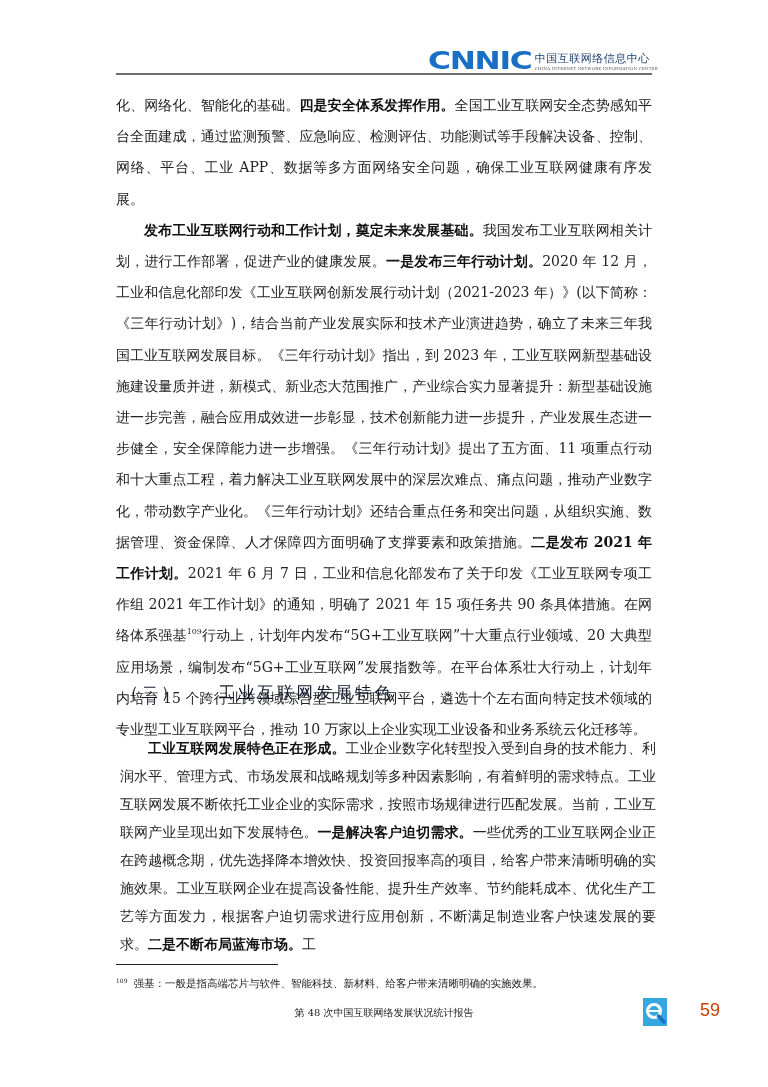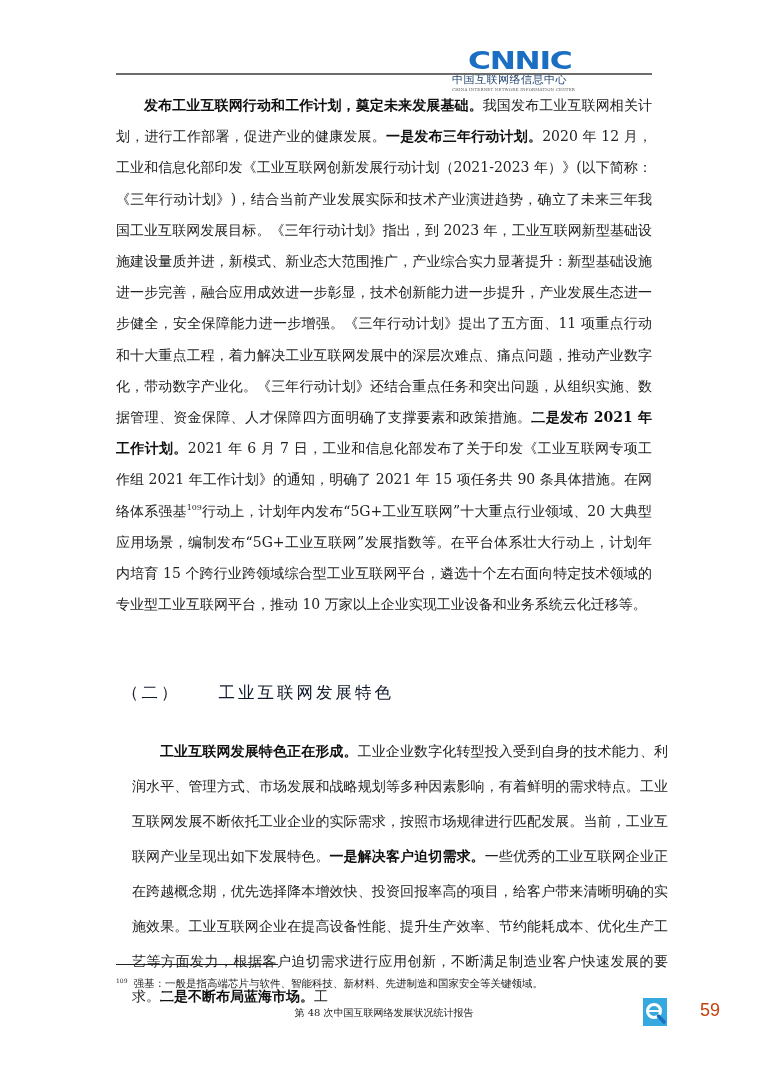--- a/index.html
+++ b/index.html
@@ -1,36 +1,36 @@
 <!DOCTYPE html>
 <html><head>
 <meta charset="utf-8">
 <style>
   html, body { margin: 0; padding: 0; background: #ffffff; }
   body { width: 768px; height: 1087px; position: relative; overflow: hidden;
          font-family: "DejaVu Serif", "Liberation Serif", serif; color: #222; }
   .header { position: absolute; left: 0; top: 0; width: 768px; height: 80px; }
-  .logo { position: absolute; left: 452px; top: 50px; display: flex; align-items: flex-end; flex-direction: column; }
+  .logo { position: absolute; left: 428px; top: 50px; display: flex; align-items: flex-end; }
   .logo-mark { font-family: "DejaVu Sans", "Liberation Sans", sans-serif; font-weight: bold;
                color: #1b6fc3; font-size: 25px; letter-spacing: -1px; line-height: 22px; transform: scaleX(1.25); transform-origin: left bottom; margin-right: 24px; }
   .logo-text { display: flex; flex-direction: column; margin-left: 0px; }
   .logo-cn { font-size: 11px; color: #1b3f6e; letter-spacing: 0.5px; line-height: 15px; }
   .logo-en { font-size: 4px; color: #555; letter-spacing: 0.2px; line-height: 6px; white-space: nowrap; }
   .header-rule { position: absolute; left: 116px; top: 73px; width: 536px; height: 2px; background: #6d6d6d; }
 
   .content { position: absolute; left: 116px; top: 90px; width: 536px; font-size: 14px; line-height: 31.2px; text-align: justify; }
   .content p { margin: 0; }
   .indent { text-indent: 28px; }
   b { font-weight: bold; color: #111; }
   sup { font-size: 8px; line-height: 0; }
 
   .section-heading { position: absolute; left: 122px; top: 682px; font-size: 16.5px; letter-spacing: 3px; color: #0f172a; }
   .section-heading .num { margin-right: 38px; }
 
-  .content2 { position: absolute; left: 132px; top: 734px; width: 536px; font-size: 14px; line-height: 35px; text-align: justify; }
+  .content2 { position: absolute; left: 120px; top: 734px; width: 536px; font-size: 14px; line-height: 28px; text-align: justify; }
   .content2 p { margin: 0; }
 
   .footnote-rule { position: absolute; left: 116px; top: 964px; width: 162px; height: 1px; background: #222; }
   .footnote { position: absolute; left: 116px; top: 977px; font-size: 10.5px; color: #222; }
   .footnote sup { font-size: 6px; margin-right: 6px; }
   .footer-title { position: absolute; left: 0; width: 768px; top: 1006px; text-align: center; font-size: 10px; color: #222; }
   .footer-logo { position: absolute; left: 643px; top: 998px; width: 24px; height: 28px; background: #35a8e0; border-radius: 2px; }
   .footer-logo svg { display: block; }
   .page-num { position: absolute; left: 700px; top: 1000px; font-family: "Liberation Sans", "DejaVu Sans", sans-serif; font-size: 18px; color: #c2410c; }
 </style>
@@ -42,34 +42,35 @@
     <span class="logo-mark">CNNIC</span>
     <div class="logo-text">
       <span class="logo-cn">中国互联网络信息中心</span>
       <span class="logo-en">CHINA INTERNET NETWORK INFORMATION CENTER</span>
     </div>
   </div>
   <div class="header-rule"></div>
 </div>
 
 <div class="content">
+  <p><span>化、网络化、智能化的基础。</span><b>四是安全体系发挥作用。</b><span>全国工业互联网安全态势感知平台全面建成，通过监测预警、应急响应、检测评估、功能测试等手段解决设备、控制、网络、平台、工业 APP、数据等多方面网络安全问题，确保工业互联网健康有序发展。</span></p>
   <p class="indent"><b>发布工业互联网行动和工作计划，奠定未来发展基础。</b><span>我国发布工业互联网相关计划，进行工作部署，促进产业的健康发展。</span><b>一是发布三年行动计划。</b><span>2020 年 12 月，工业和信息化部印发《工业互联网创新发展行动计划（2021-2023 年）》(以下简称：《三年行动计划》)，结合当前产业发展实际和技术产业演进趋势，确立了未来三年我国工业互联网发展目标。《三年行动计划》指出，到 2023 年，工业互联网新型基础设施建设量质并进，新模式、新业态大范围推广，产业综合实力显著提升：新型基础设施进一步完善，融合应用成效进一步彰显，技术创新能力进一步提升，产业发展生态进一步健全，安全保障能力进一步增强。《三年行动计划》提出了五方面、11 项重点行动和十大重点工程，着力解决工业互联网发展中的深层次难点、痛点问题，推动产业数字化，带动数字产业化。《三年行动计划》还结合重点任务和突出问题，从组织实施、数据管理、资金保障、人才保障四方面明确了支撑要素和政策措施。</span><b>二是发布 2021 年工作计划。</b><span>2021 年 6 月 7 日，工业和信息化部发布了关于印发《工业互联网专项工作组 2021 年工作计划》的通知，明确了 2021 年 15 项任务共 90 条具体措施。在网络体系强基</span><sup>109</sup><span>行动上，计划年内发布“5G+工业互联网”十大重点行业领域、20 大典型应用场景，编制发布“5G+工业互联网”发展指数等。在平台体系壮大行动上，计划年内培育 15 个跨行业跨领域综合型工业互联网平台，遴选十个左右面向特定技术领域的专业型工业互联网平台，推动 10 万家以上企业实现工业设备和业务系统云化迁移等。</span></p>
 </div>
 
 <div class="section-heading">
   <span class="num">（二）</span><span>工业互联网发展特色</span>
 </div>
 
 <div class="content2">
   <p class="indent"><b>工业互联网发展特色正在形成。</b><span>工业企业数字化转型投入受到自身的技术能力、利润水平、管理方式、市场发展和战略规划等多种因素影响，有着鲜明的需求特点。工业互联网发展不断依托工业企业的实际需求，按照市场规律进行匹配发展。当前，工业互联网产业呈现出如下发展特色。</span><b>一是解决客户迫切需求。</b><span>一些优秀的工业互联网企业正在跨越概念期，优先选择降本增效快、投资回报率高的项目，给客户带来清晰明确的实施效果。工业互联网企业在提高设备性能、提升生产效率、节约能耗成本、优化生产工艺等方面发力，根据客户迫切需求进行应用创新，不断满足制造业客户快速发展的要求。</span><b>二是不断布局蓝海市场。</b><span>工</span></p>
 </div>
 
 <div class="footnote-rule"></div>
 <div class="footnote">
-  <sup>109</sup><span>强基：一般是指高端芯片与软件、智能科技、新材料、先进制造和国家安全等关键领域。</span>
+  <sup>109</sup><span>强基：一般是指高端芯片与软件、智能科技、新材料、给客户带来清晰明确的实施效果。</span>
 </div>
 
 <div class="footer-title">第 48 次中国互联网络发展状况统计报告</div>
 <div class="footer-logo">
   <svg width="24" height="28" viewBox="0 0 24 28">
     <rect x="0" y="0" width="24" height="28" fill="#35a8e0"></rect>
     <circle cx="11" cy="13" r="6.5" fill="none" stroke="#ffffff" stroke-width="3"></circle>
     <line x1="6" y1="13" x2="16" y2="13" stroke="#ffffff" stroke-width="2"></line>
     <line x1="15.5" y1="18" x2="21" y2="24" stroke="#1b6fc3" stroke-width="3.5" stroke-linecap="round"></line>
   </svg>

